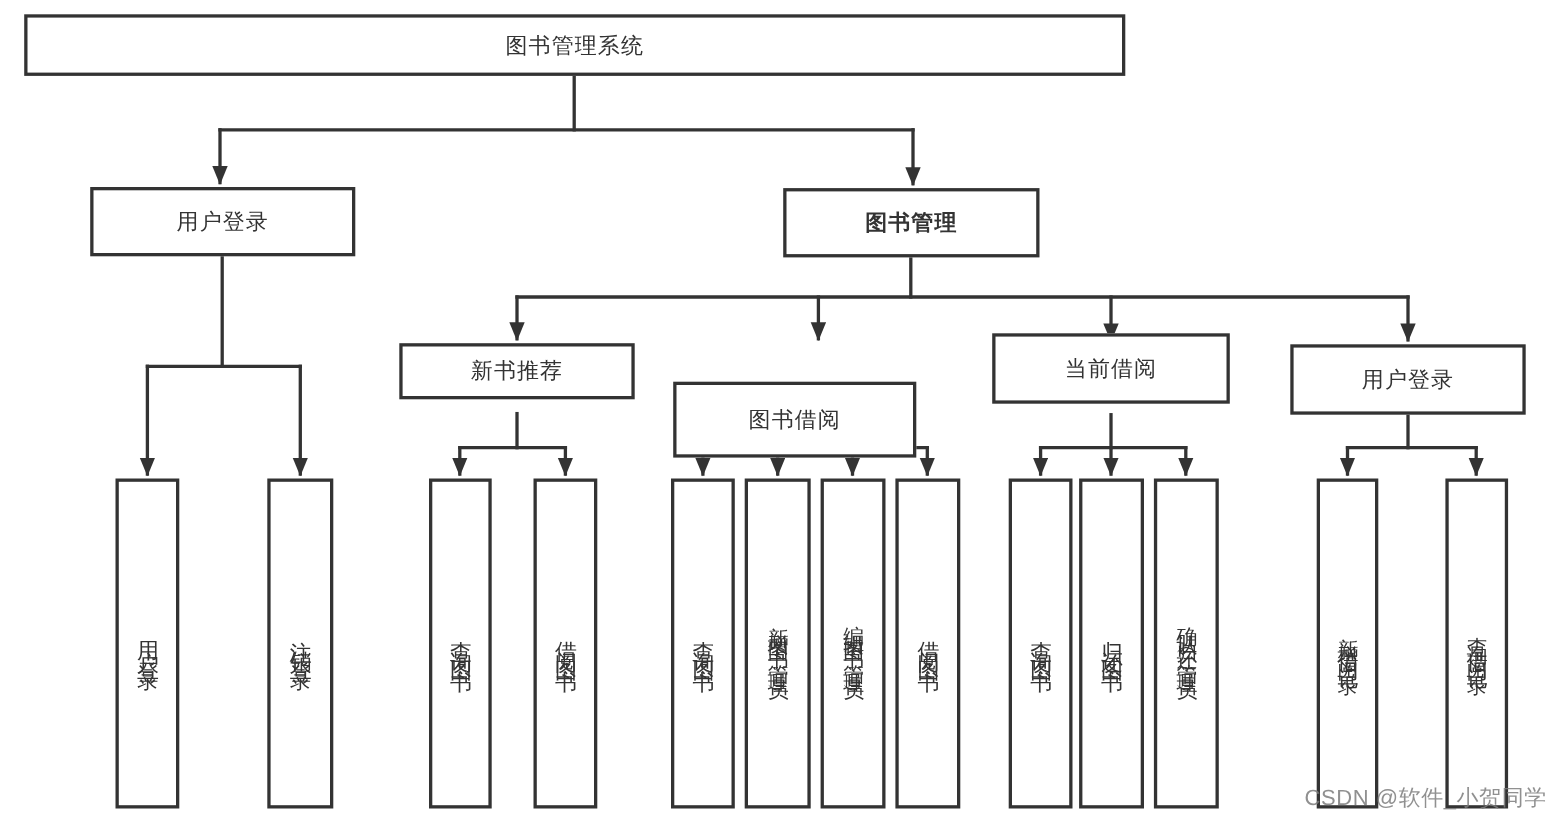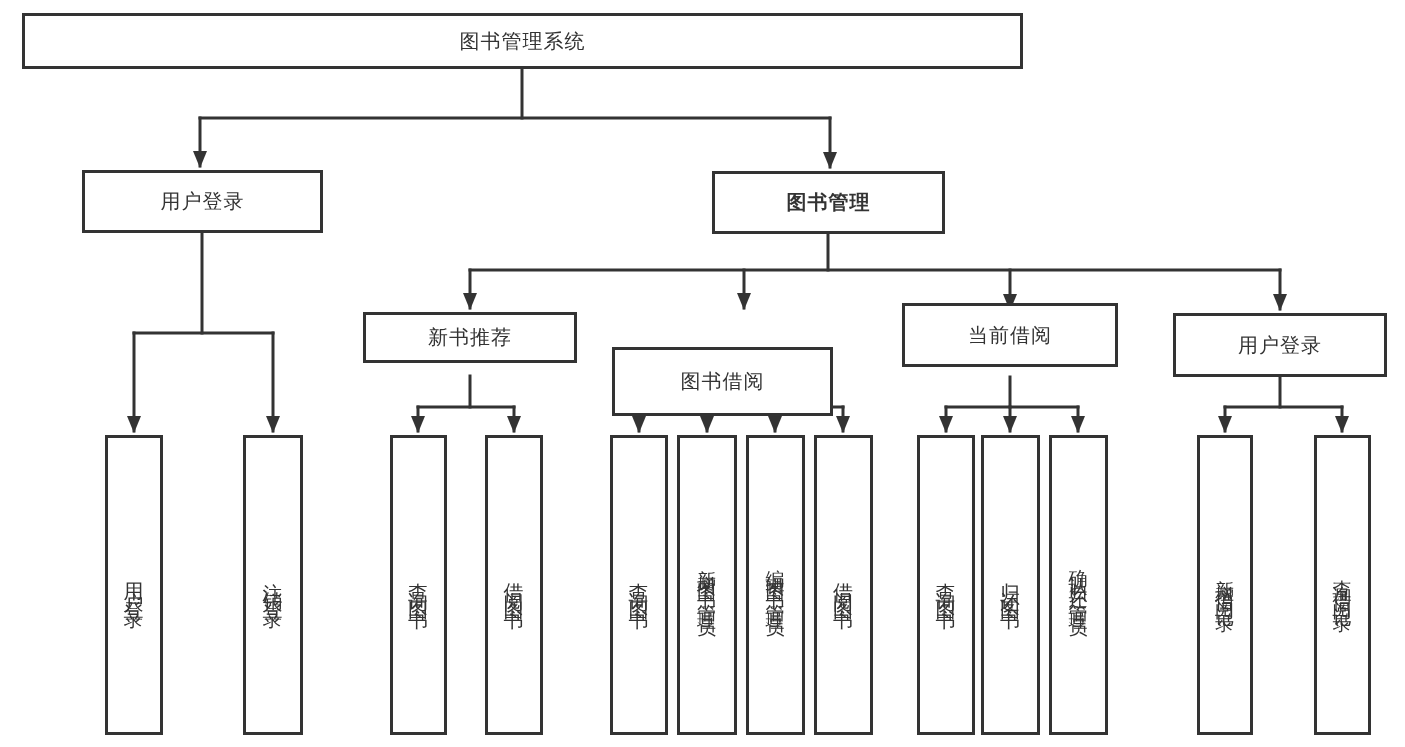--- a/index.html
+++ b/index.html
@@ -147,13 +147,14 @@
   <div class="box vbox vbox-tight" style="left:746px; top:435px; width:59px; height:300px;">编辑图书（管理员）</div>
   <div class="box vbox" style="left:814px; top:435px; width:59px; height:300px;">借阅图书</div>
 
   <div class="box vbox" style="left:917px; top:435px; width:58px; height:300px;">查询图书</div>
   <div class="box vbox" style="left:981px; top:435px; width:59px; height:300px;">归还图书</div>
   <div class="box vbox vbox-tight" style="left:1049px; top:435px; width:59px; height:300px;">确认归还（管理员）</div>
 
   <div class="box vbox vbox-tight" style="left:1197px; top:435px; width:56px; height:300px;">新增借阅记录</div>
   <div class="box vbox vbox-tight" style="left:1314px; top:435px; width:57px; height:300px;">查询借阅记录</div>
 
+  <div id="watermark">CSDN @软件_小贺同学</div>
 </div>
 
 </body></html>

